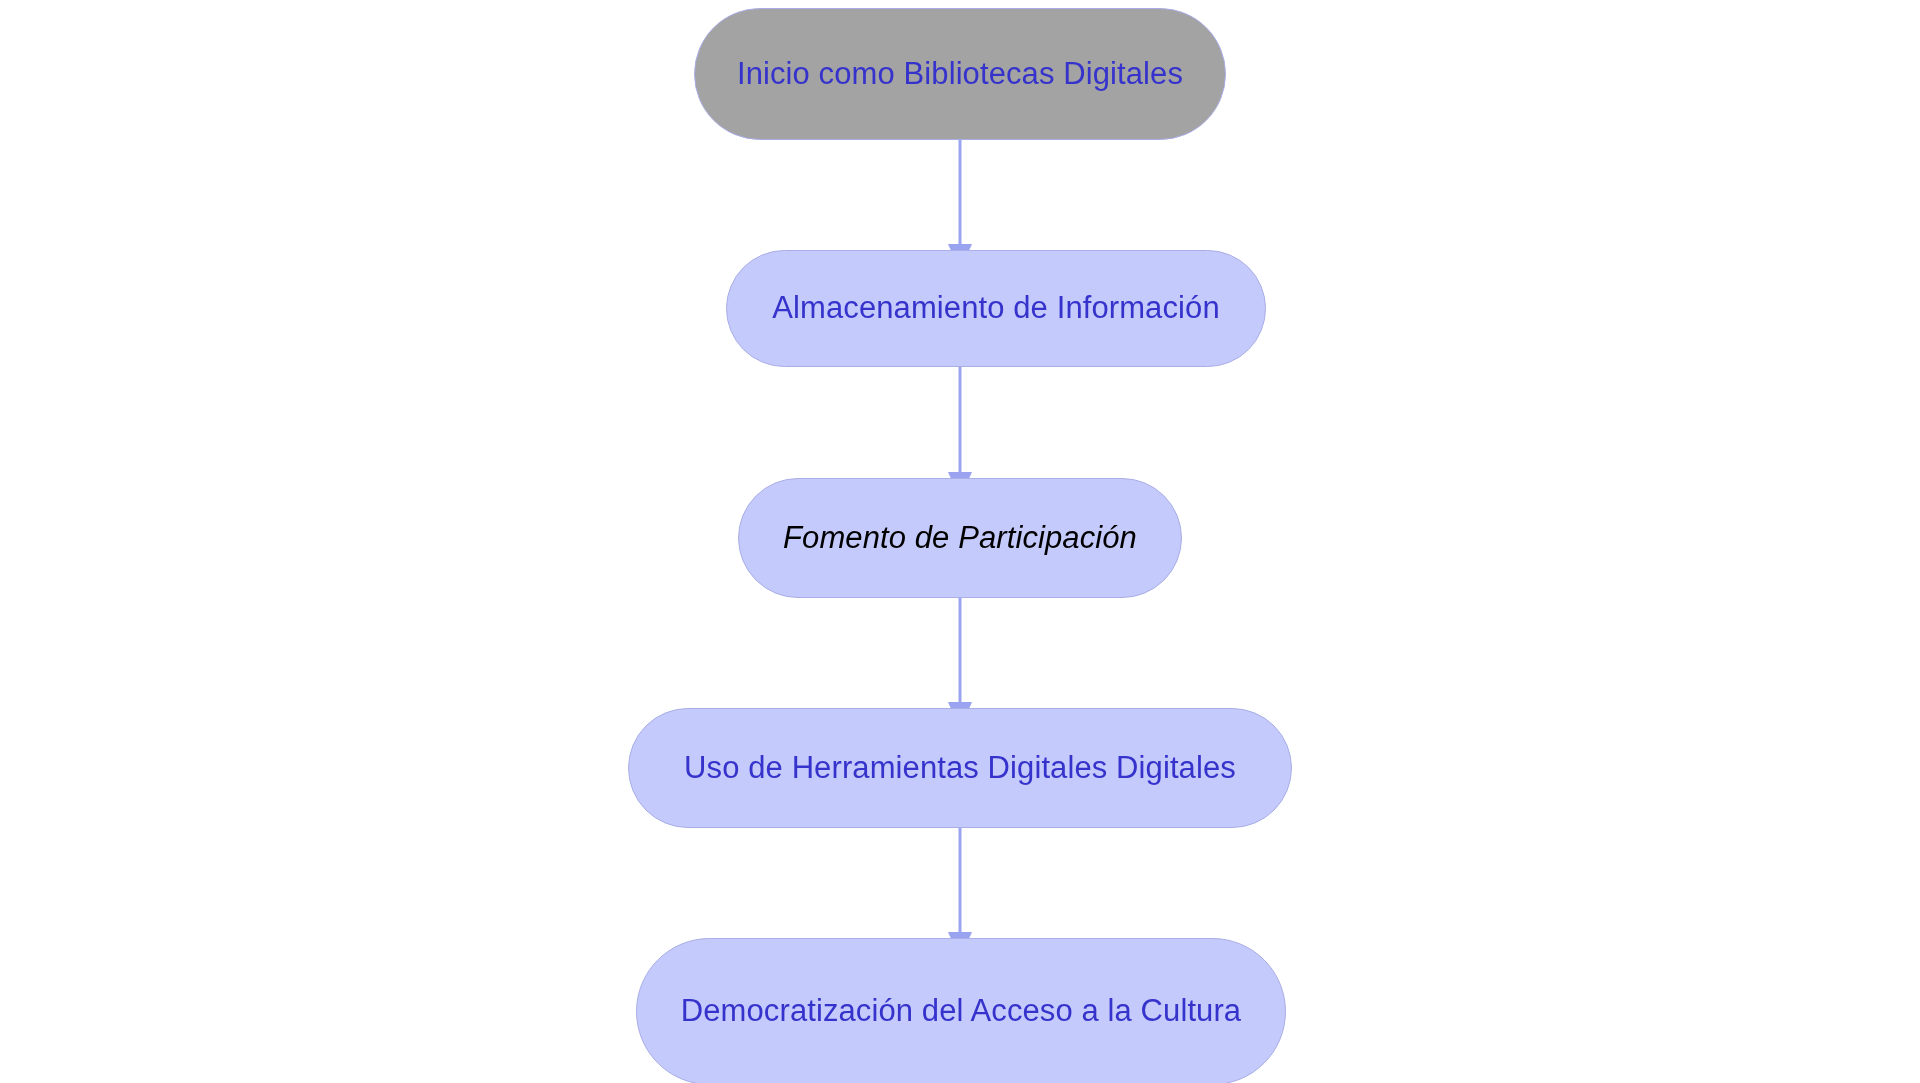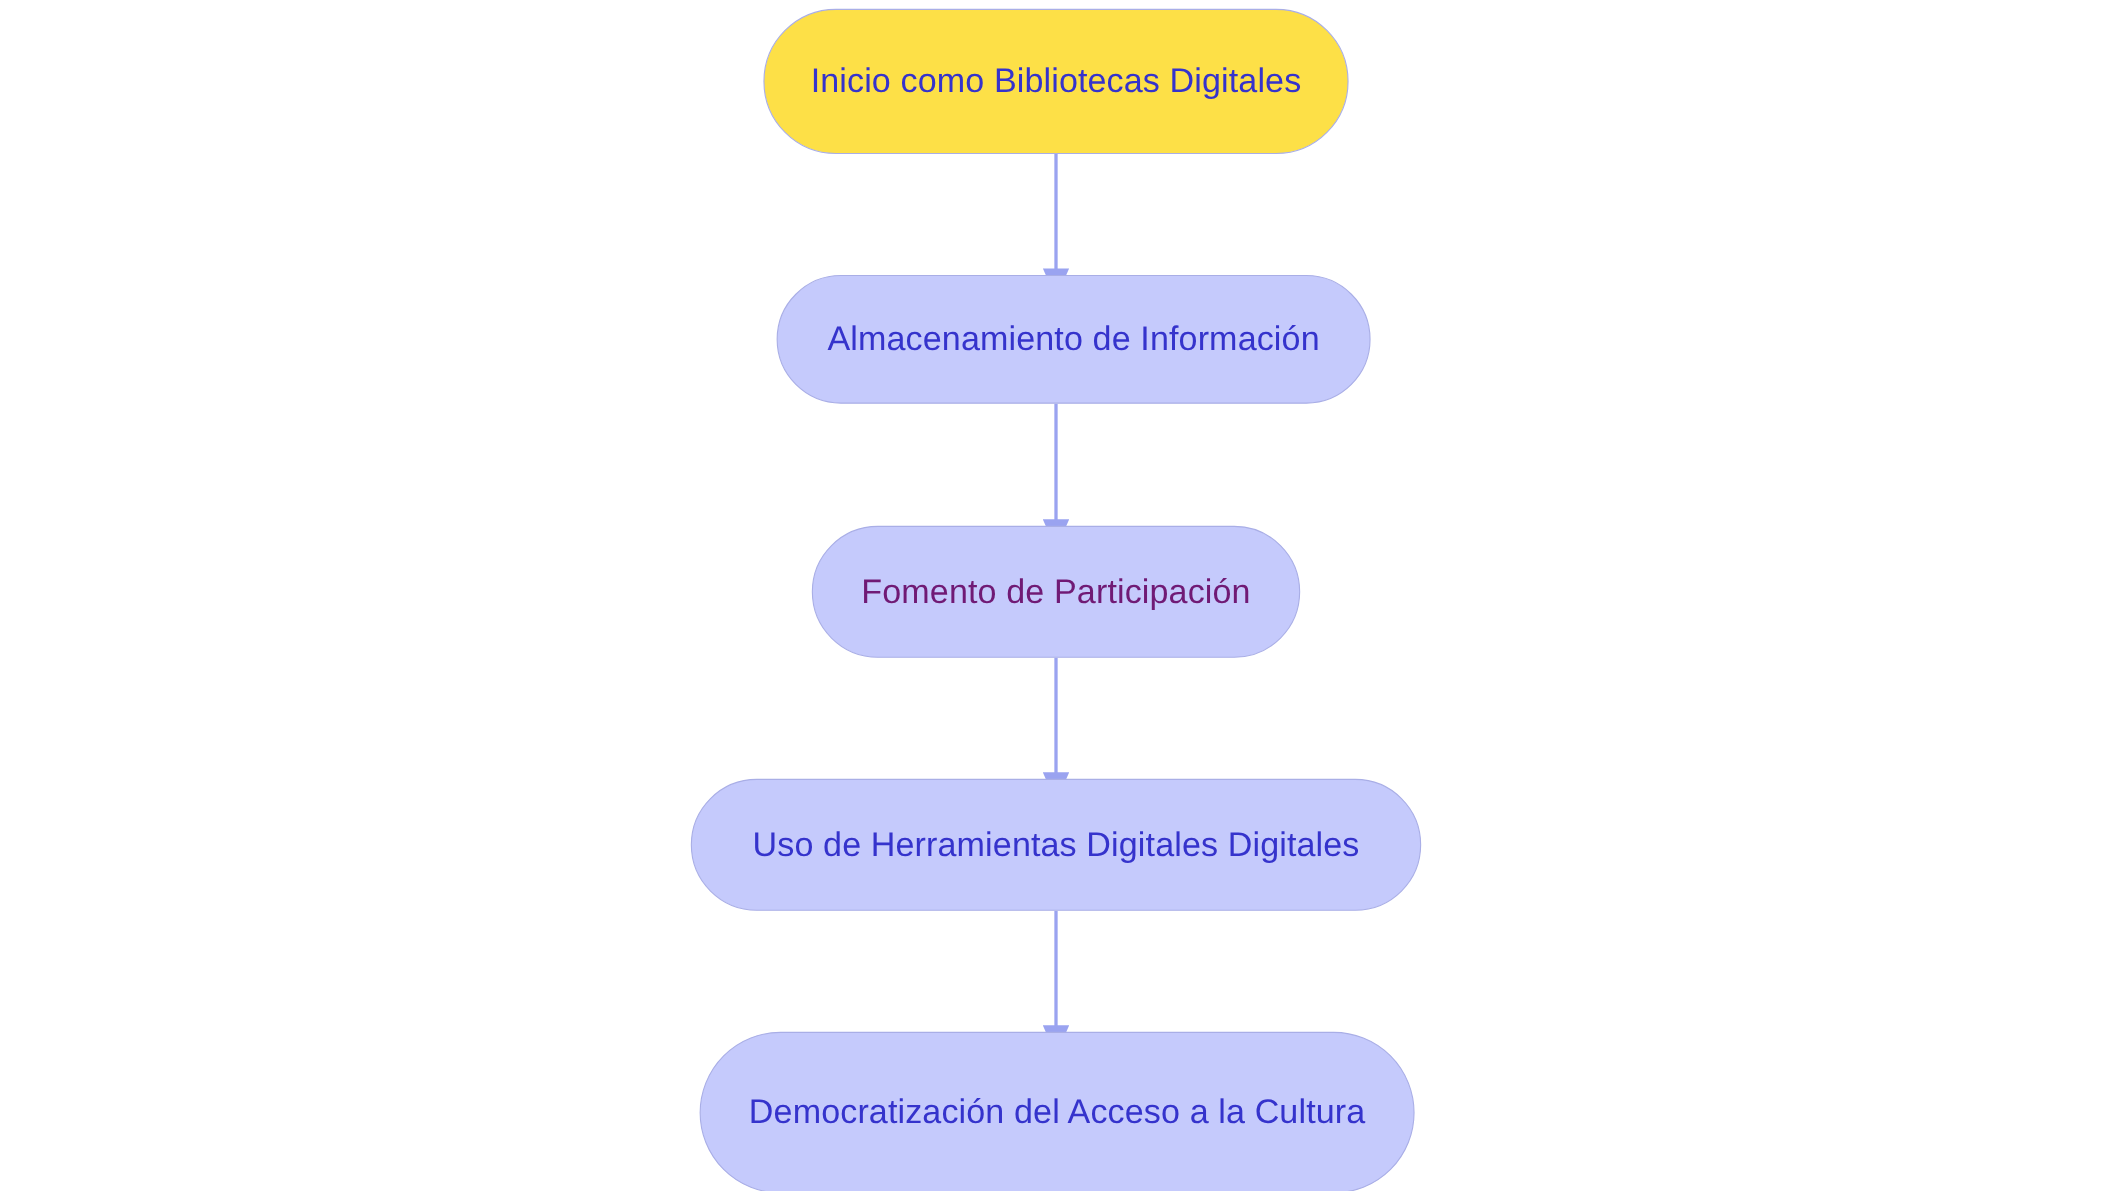--- a/index.html
+++ b/index.html
@@ -69,27 +69,27 @@
     </defs>
     <g id="edge-group">
         <line x1="960" y1="140" x2="960" y2="247" stroke="#9aa3f0" stroke-width="3" marker-end="url(#arrowhead)"></line>
         <line x1="960" y1="367" x2="960" y2="475" stroke="#9aa3f0" stroke-width="3" marker-end="url(#arrowhead)"></line>
         <line x1="960" y1="598" x2="960" y2="705" stroke="#9aa3f0" stroke-width="3" marker-end="url(#arrowhead)"></line>
         <line x1="960" y1="828" x2="960" y2="935" stroke="#9aa3f0" stroke-width="3" marker-end="url(#arrowhead)"></line>
       </g>
   </svg>
 
   <div class="node-layer">
-    <div class="node" id="node-n1" style="left: 694px; top: 8px; width: 532px; height: 132px; background: #fde047; border-color: rgb(169, 174, 230); color: rgb(53, 51, 204); text-align: center;">
+    <div class="node" id="node-n1" style="left: 694px; top: 8px; width: 532px; height: 132px; background: #a3a3a3; border-color: rgb(169, 174, 230); color: rgb(53, 51, 204); text-align: center;">
       <span class="node-label">Inicio como Bibliotecas Digitales</span>
     </div>
-    <div class="node" id="node-n2" style="left: 706px; top: 250px; width: 540px; height: 117px; background: rgb(197, 202, 252); border-color: rgb(169, 174, 230); color: rgb(53, 51, 204);">
+    <div class="node" id="node-n2" style="left: 726px; top: 250px; width: 540px; height: 117px; background: rgb(197, 202, 252); border-color: rgb(169, 174, 230); color: rgb(53, 51, 204);">
       <span class="node-label">Almacenamiento de Información</span>
     </div>
-    <div class="node" id="node-n3" style="left: 738px; top: 478px; width: 444px; height: 120px; background: rgb(197, 202, 252); border-color: rgb(169, 174, 230); color: #701a75;">
+    <div class="node" id="node-n3" style="left: 738px; top: 478px; width: 444px; height: 120px; background: rgb(197, 202, 252); border-color: rgb(169, 174, 230); color: #000000; font-style: italic;">
       <span class="node-label">Fomento de Participación</span>
     </div>
     <div class="node" id="node-n4" style="left: 628px; top: 708px; width: 664px; height: 120px; background: rgb(197, 202, 252); border-color: rgb(169, 174, 230); color: rgb(53, 51, 204);">
       <span class="node-label">Uso de Herramientas Digitales Digitales</span>
     </div>
     <div class="node" id="node-n5" style="left: 636px; top: 938px; width: 650px; height: 147px; background: rgb(197, 202, 252); border-color: rgb(169, 174, 230); color: rgb(53, 51, 204);">
       <span class="node-label">Democratización del Acceso a la Cultura</span>
     </div>
   </div>
 

